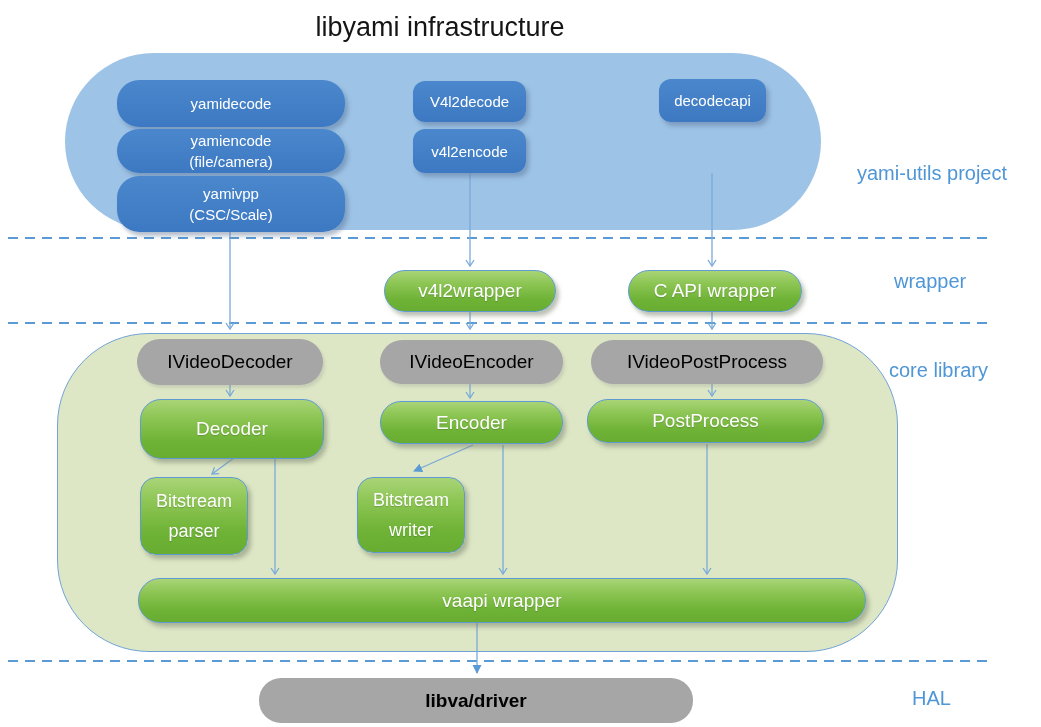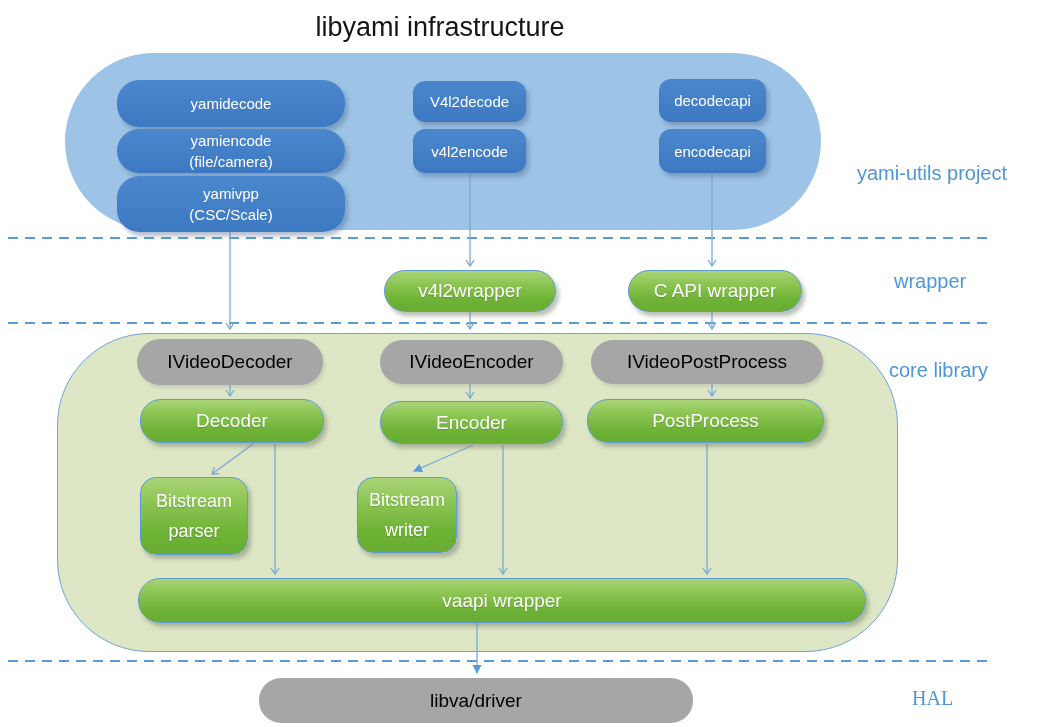--- a/index.html
+++ b/index.html
@@ -18,21 +18,21 @@
     background:linear-gradient(180deg,#4b87cc 0%,#3c79c2 100%);
     color:#fff;border-radius:12px;
     box-shadow:3px 4px 4px rgba(84,110,146,.45);
     font-size:15px;line-height:21px;
   }
   .blue-box.big{border-radius:22px;}
   .pill-gray{
     background:#a6a6a6;color:#000;border-radius:23px;font-size:19px;
     box-shadow:2px 3px 3px rgba(140,140,140,.25);
   }
-  .pill-gray.flat{box-shadow:none;border-radius:22px;}
+  .pill-gray.flat{box-shadow:none;border-radius:22px;font-weight:bold;}
   .pill-green{
     background:linear-gradient(180deg,#a9d477 0%,#8cc553 32%,#6eb236 72%,#68ad31 100%);
     color:#fff;border-radius:21px;border:1px solid #5f9bd0;
     box-shadow:3px 4px 4px rgba(120,130,105,.5);
     font-size:19px;text-shadow:0 1px 1px rgba(0,0,0,.18);
   }
   .pill-green.sq{border-radius:16px;font-size:18px;line-height:30px;}
   .pill-green.wide{border-radius:22px;}
   .dash{
     position:absolute;height:2px;z-index:2;
@@ -53,21 +53,21 @@
   <div class="container blue" style="left:65px;top:53px;width:756px;height:177px;"></div>
   <div class="container green" style="left:57px;top:333px;width:841px;height:319px;"></div>
 
   <div class="dash" style="left:8px;top:237px;width:984px;"></div>
   <div class="dash" style="left:8px;top:322px;width:984px;"></div>
   <div class="dash" style="left:8px;top:660px;width:984px;"></div>
 
   <div class="side-label" style="left:857px;top:162px;">yami-utils project</div>
   <div class="side-label" style="left:894px;top:270px;">wrapper</div>
   <div class="side-label" style="left:889px;top:359px;">core library</div>
-  <div class="side-label" style="left:912px;top:687px;font-family:Liberation Serif, serif;">HAL</div>
+  <div class="side-label" style="left:912px;top:687px;">HAL</div>
 
   <svg class="arrows" width="1041" height="727">
     <defs>
       <marker id="mv" markerUnits="userSpaceOnUse" markerWidth="14" markerHeight="14" refX="8" refY="6" orient="auto">
         <path d="M2,2 L8,6 L2,10" fill="none" stroke="#7aa9d8" stroke-width="1.3"></path>
       </marker>
       <marker id="mt" markerUnits="userSpaceOnUse" markerWidth="12" markerHeight="11" refX="8" refY="5" orient="auto">
         <path d="M0,0.5 L9,5 L0,9.5 Z" fill="#5b9bd5"></path>
       </marker>
     </defs>
@@ -100,55 +100,52 @@
   </div>
   <div class="node blue-box" style="left:413px;top:81px;width:113px;height:41px;">
     <div>V4l2decode</div>
   </div>
   <div class="node blue-box" style="left:413px;top:129px;width:113px;height:44px;text-align:center;">
     <div>v4l2encode</div>
   </div>
   <div class="node blue-box" style="left:659px;top:79px;width:107px;height:43px;">
     <div>decodecapi</div>
   </div>
-  <div class="node blue-box" style="left:659px;top:129px;width:107px;height:44px;">
-    <div>encodecapi</div>
-  </div>
 
   <div class="node pill-green" style="left:384px;top:270px;width:172px;height:42px;">
     <div>v4l2wrapper</div>
   </div>
   <div class="node pill-green" style="left:628px;top:270px;width:174px;height:42px;">
     <div>C API wrapper</div>
   </div>
 
   <div class="node pill-gray" style="left:137px;top:339px;width:186px;height:46px;">
     <div>IVideoDecoder</div>
   </div>
   <div class="node pill-gray" style="left:380px;top:340px;width:183px;height:44px;">
     <div>IVideoEncoder</div>
   </div>
   <div class="node pill-gray" style="left:591px;top:340px;width:232px;height:44px;">
     <div>IVideoPostProcess</div>
   </div>
 
-  <div class="node pill-green" style="left:140px;top:399px;width:184px;height:44px;">
+  <div class="node pill-green" style="left:140px;top:399px;width:184px;height:60px;">
     <div>Decoder</div>
   </div>
   <div class="node pill-green" style="left:380px;top:401px;width:183px;height:43px;">
     <div>Encoder</div>
   </div>
   <div class="node pill-green" style="left:587px;top:399px;width:237px;height:44px;">
     <div>PostProcess</div>
   </div>
 
   <div class="node pill-green sq" style="left:140px;top:477px;width:108px;height:78px;padding:0 8px;">
     <div>Bitstream parser</div>
   </div>
-  <div class="node pill-green sq" style="left:357px;top:477px;width:100px;height:76px;padding:0 8px;">
+  <div class="node pill-green sq" style="left:357px;top:477px;width:108px;height:76px;padding:0 8px;">
     <div>Bitstream writer</div>
   </div>
 
   <div class="node pill-green wide" style="left:138px;top:578px;width:728px;height:45px;">
     <div>vaapi wrapper</div>
   </div>
 
   <div class="node pill-gray flat" style="left:259px;top:678px;width:434px;height:45px;">
     <div>libva/driver</div>
   </div>

